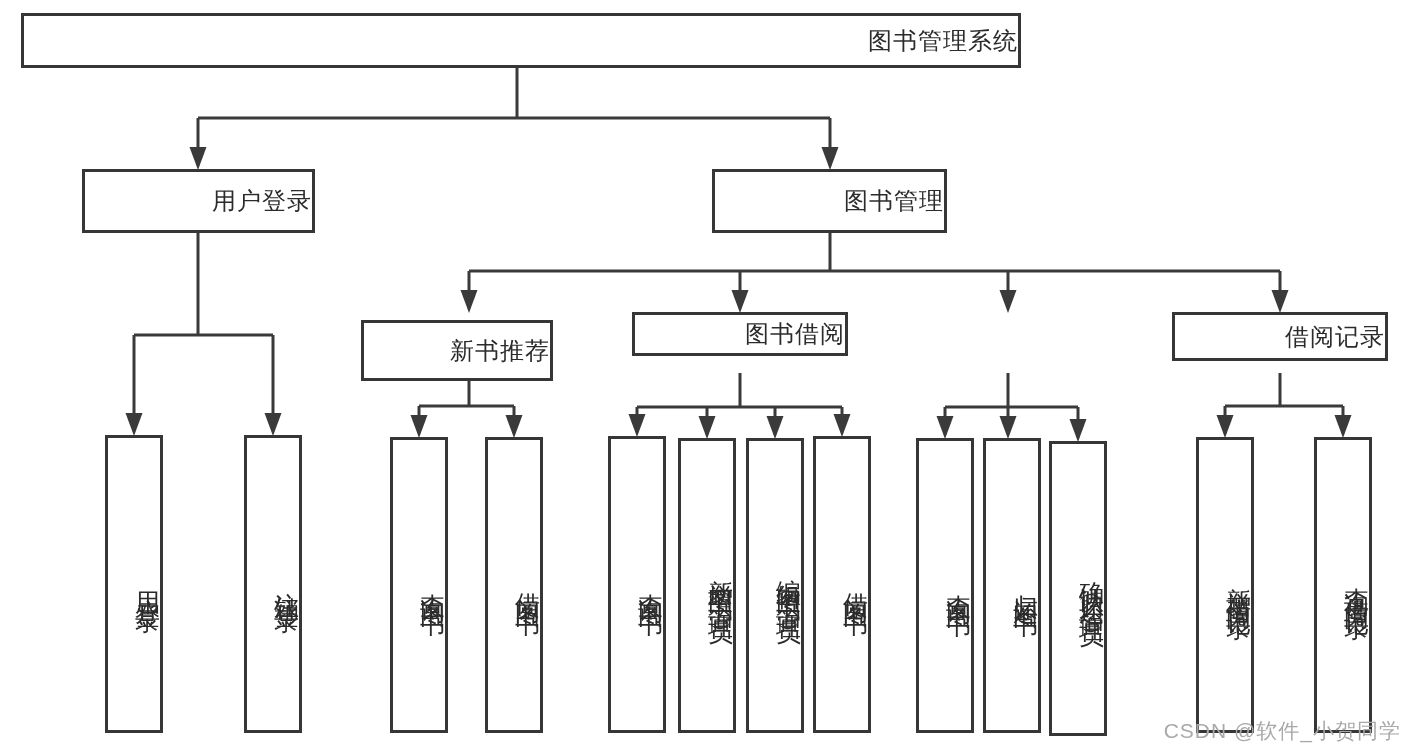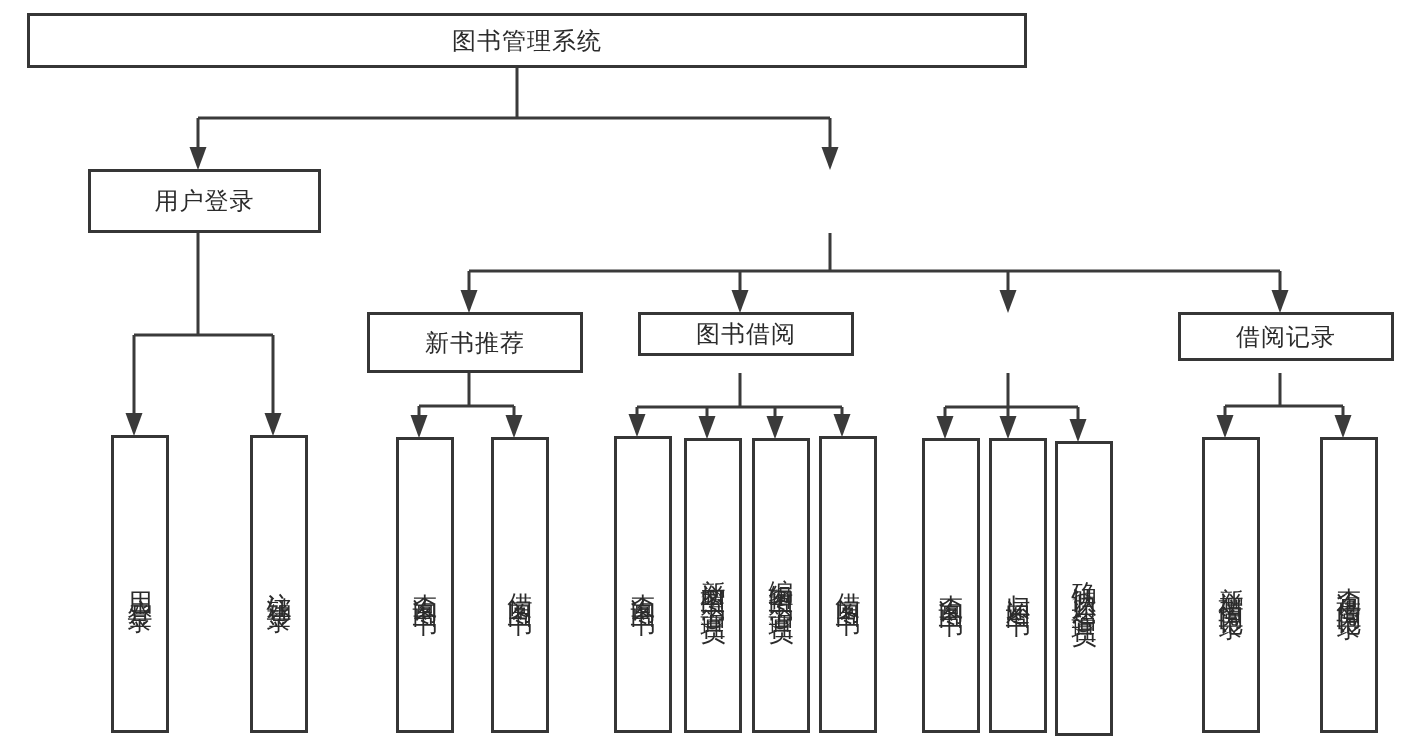--- a/index.html
+++ b/index.html
@@ -25,23 +25,22 @@
     fill: #3a3a3a;
     stroke: none;
   }
   .node {
     position: absolute;
     box-sizing: border-box;
     border: 3px solid #363636;
     background: #ffffff;
     display: flex;
     align-items: center;
-    justify-content: center;
+    justify-content: flex-end;
     color: #2b2b2b;
-    margin-left: 6px;
   }
   .node.h span {
     font-size: 24px;
     letter-spacing: 1px;
     white-space: nowrap;
   }
   .node.v span {
     writing-mode: vertical-lr;
     text-orientation: mixed;
     font-size: 25px;
@@ -121,29 +120,32 @@
     </g>
   </svg>
 
   <div class="node h" style="left:21px; top:13px; width:1000px; height:55px">
     <span>图书管理系统</span>
   </div>
 
   <div class="node h" style="left:82px; top:169px; width:233px; height:64px">
     <span>用户登录</span>
   </div>
+  <div class="node h" style="left:712px; top:169px; width:235px; height:64px">
+    <span>图书管理</span>
+  </div>
 
   <div class="node v" style="left:105px; top:435px; width:58px; height:298px">
     <span>用户登录</span>
   </div>
   <div class="node v" style="left:244px; top:435px; width:58px; height:298px">
     <span>注销登录</span>
   </div>
 
-  <div class="node h" style="left:361px; top:312px; width:216px; height:61px">
+  <div class="node h" style="left:361px; top:320px; width:192px; height:61px">
     <span>新书推荐</span>
   </div>
   <div class="node h" style="left:632px; top:312px; width:216px; height:44px">
     <span>图书借阅</span>
   </div>
   <div class="node h" style="left:1172px; top:312px; width:216px; height:49px">
     <span>借阅记录</span>
   </div>
 
   <div class="node v" style="left:390px; top:437px; width:58px; height:296px">
@@ -176,14 +178,15 @@
     <span>确认归还（管理员）</span>
   </div>
 
   <div class="node v" style="left:1196px; top:437px; width:58px; height:296px">
     <span>新增借阅记录</span>
   </div>
   <div class="node v" style="left:1314px; top:437px; width:58px; height:296px">
     <span>查询借阅记录</span>
   </div>
 
+  <div id="watermark">CSDN @软件_小贺同学</div>
 
 </div>
 
 </body></html>

